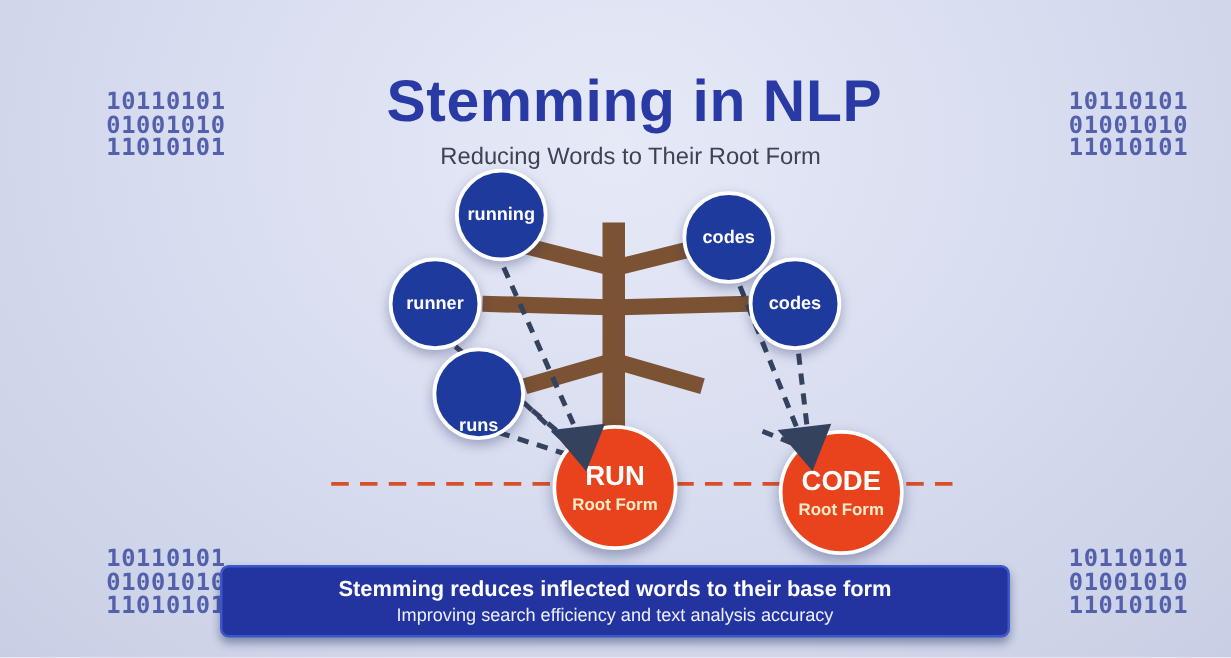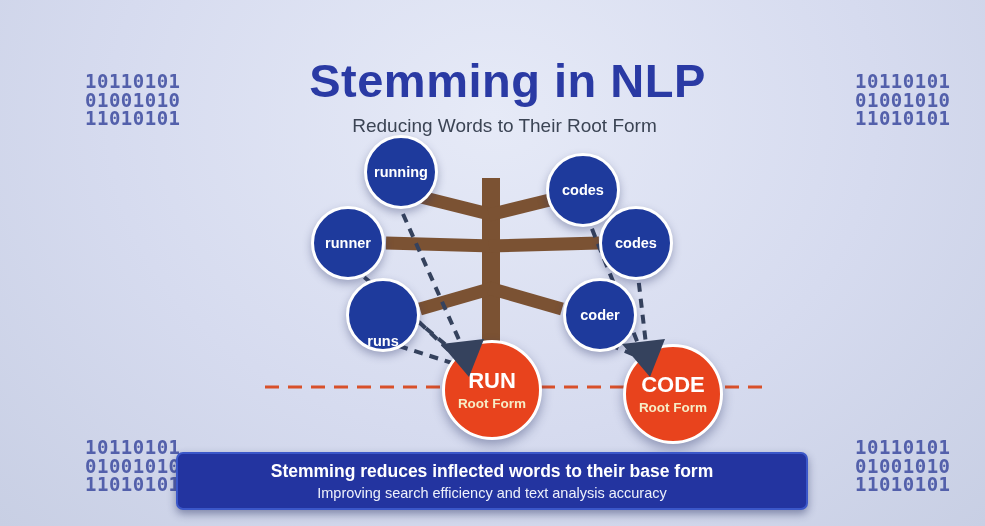--- a/index.html
+++ b/index.html
@@ -137,23 +137,20 @@
   </div>
   <div class="node n-runs">
     <span>runs</span>
   </div>
   <div class="node n-coding">
     <span>codes</span>
   </div>
   <div class="node n-codes">
     <span>codes</span>
   </div>
-  <div class="node n-coder">
-    <span>coder</span>
-  </div>
 
   <div class="root r-run">
     <span class="word">RUN</span>
     <span class="sub">Root Form</span>
   </div>
   <div class="root r-code">
     <span class="word">CODE</span>
     <span class="sub">Root Form</span>
   </div>
 

